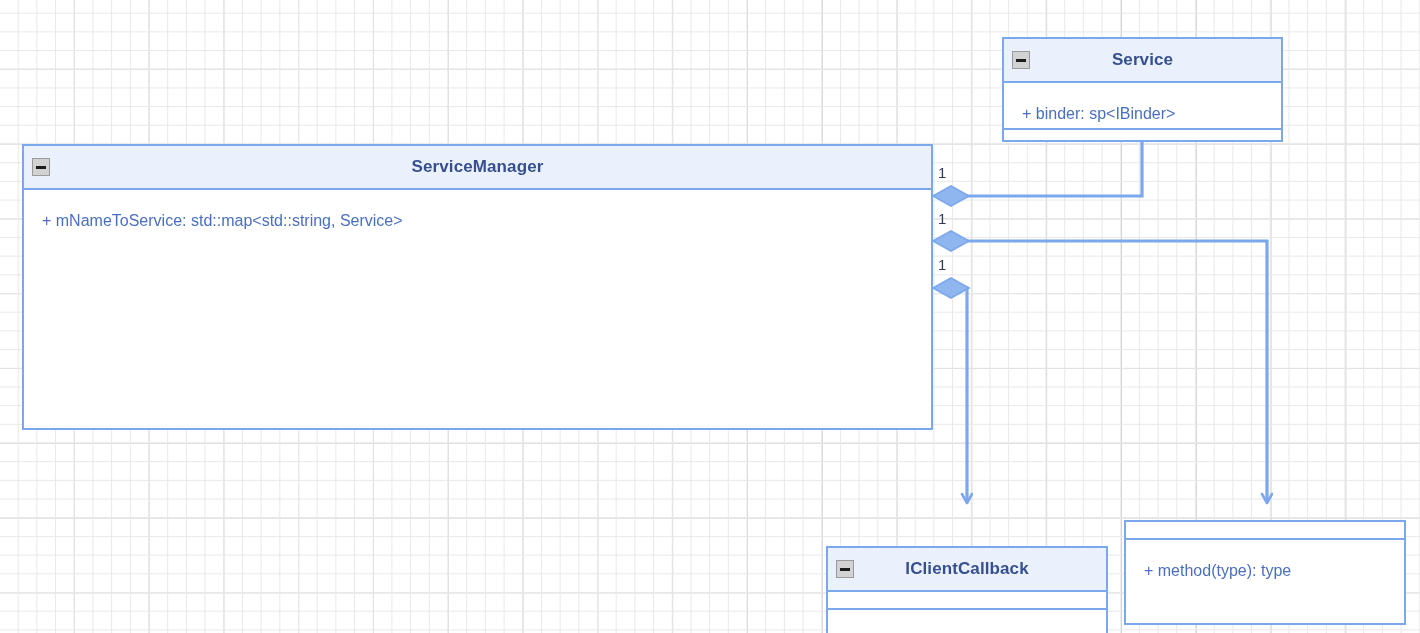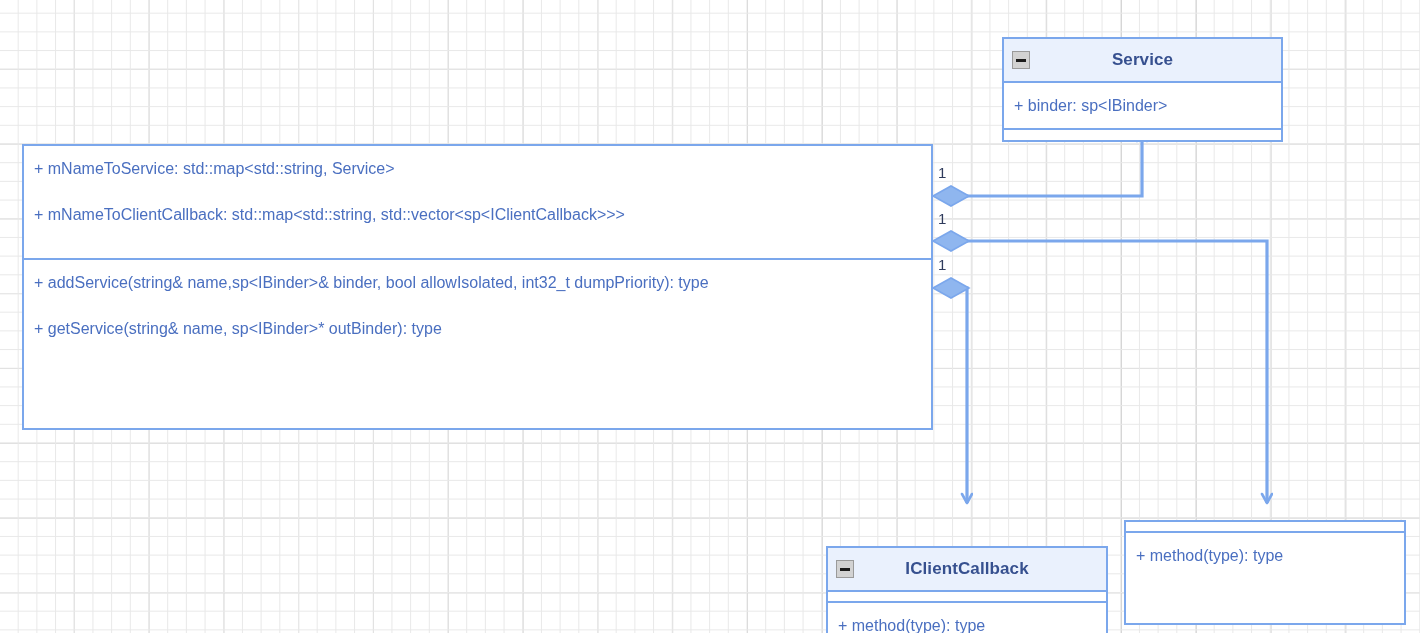--- a/index.html
+++ b/index.html
@@ -68,21 +68,21 @@
     cursor: pointer;
   }
   .collapse-icon .bar {
     width: 10px;
     height: 3px;
     background: #1c1c1c;
   }
 
   .uml-compartment {
     box-sizing: border-box;
-    padding: 0;
+    padding: 8px;
   }
   .uml-compartment.divider-top {
     border-top: 2px solid #7ba7ec;
   }
   .uml-row {
     box-sizing: border-box;
     font-size: 16px;
     color: #4a6fc0;
     white-space: nowrap;
     padding-left: 10px;
@@ -152,27 +152,28 @@
       <path d="M951,288 L967,288 L967,503" fill="none" stroke="#7ba7ec" stroke-width="3.2" marker-end="url(#open-arrow)"></path>
       <polygon points="933,288 951,278 969,288 951,298" fill="#8fb6ef" stroke="#7ba7ec" stroke-width="1.6"></polygon>
     </g>
   </svg>
 
   <span class="mult-label" style="left:938px; top:164px;">1</span>
   <span class="mult-label" style="left:938px; top:210px;">1</span>
   <span class="mult-label" style="left:938px; top:256px;">1</span>
 
   <div class="uml-class" id="service-manager">
+    <div class="uml-header">
+      <span class="collapse-icon">
+        <span class="bar"></span>
+      </span>
+      <span class="uml-title">ServiceManager</span>
+    </div>
     <div class="uml-compartment attrs">
       <div class="uml-row">+ mNameToService: std::map&lt;std::string, Service&gt;</div>
-      <div class="uml-row">+ mNameToClientCallback: std::map&lt;std::string, std::vector&lt;sp&lt;IClientCallback&gt;&gt;&gt;</div>
-    </div>
-    <div class="uml-compartment ops divider-top">
-      <div class="uml-row">+ addService(string&amp; name,sp&lt;IBinder&gt;&amp; binder, bool allowIsolated, int32_t dumpPriority): type</div>
-      <div class="uml-row">+ getService(string&amp; name, sp&lt;IBinder&gt;* outBinder): type</div>
     </div>
   </div>
 
   <div class="uml-class" id="service-class">
     <div class="uml-header">
       <span class="collapse-icon">
         <span class="bar"></span>
       </span>
       <span class="uml-title">Service</span>
     </div>

